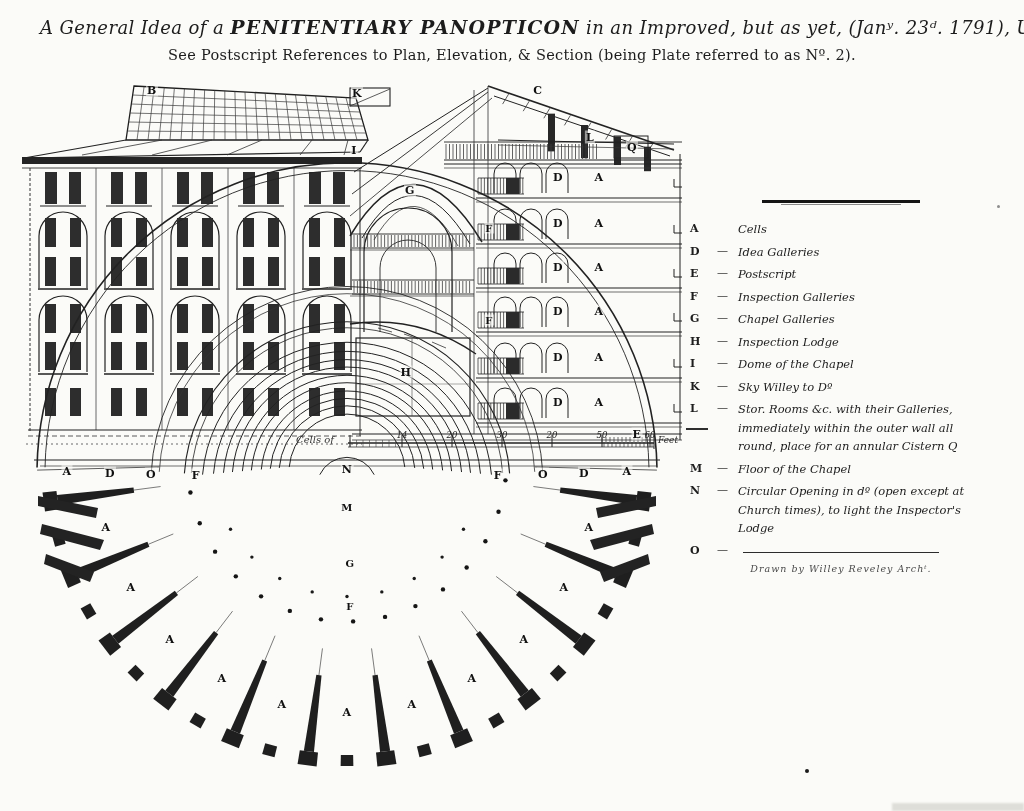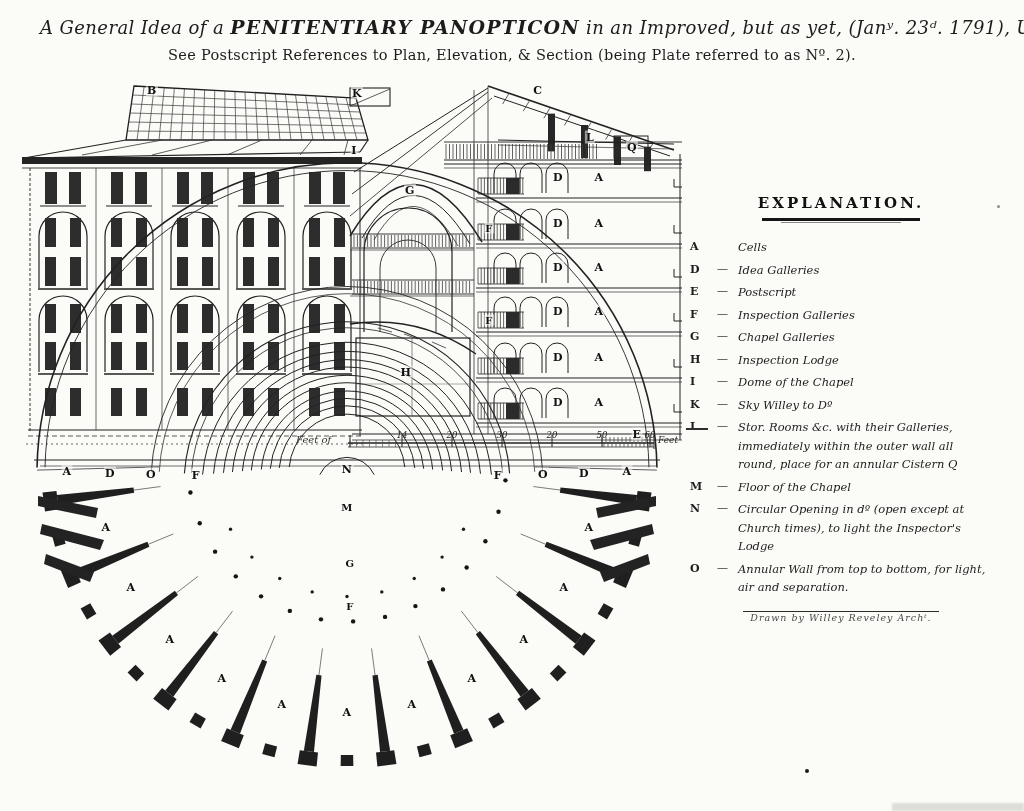--- a/index.html
+++ b/index.html
@@ -31,21 +31,21 @@
   .legend{position:absolute;left:688px;top:194px;width:306px;}
   .lg-head{text-align:center;font-weight:bold;font-size:15px;letter-spacing:3px;color:#111;}
   .lg-rule1{width:158px;height:3px;background:#151515;margin:6px auto 0;}
   .lg-rule2{width:120px;height:1px;background:#8a8a8a;margin:1px auto 0;}
   .lg-list{margin-top:15px;}
   .lg-row{position:relative;padding-left:50px;margin-bottom:4px;
           font:italic 11.5px "DejaVu Serif", serif;line-height:18.5px;color:#1d1d1d;}
   .lg-key{position:absolute;left:2px;top:0;font-style:normal;font-weight:bold;font-size:11px;letter-spacing:.3px;}
   .lg-sep{position:absolute;left:29px;top:-1px;font-style:normal;color:#333;font-size:11px;}
   .lg-rule3{width:196px;height:1.5px;background:#2c2c2c;margin:14px auto 0;}
-  .lg-credit{margin-top:0;text-align:center;font:italic 9.5px "DejaVu Serif", serif;
+  .lg-credit{margin-top:10px;text-align:center;font:italic 9.5px "DejaVu Serif", serif;
              letter-spacing:1px;color:#4a4a4a;}
   .margin-dash{position:absolute;left:686px;top:428px;width:22px;height:2px;background:#2e2e2e;}
   
   .ink-dot{position:absolute;width:4px;height:4px;border-radius:50%;background:#1b1b1b;}
   .speck{position:absolute;width:3px;height:3px;border-radius:50%;background:#8d8d8d;}
   .edge-artifact{position:absolute;left:892px;top:803px;width:132px;height:8px;
                  background:#cfcfc9;opacity:.65;filter:blur(1px);}
 </style>
 </head>
 <body>
@@ -590,21 +590,21 @@
       <circle cx="247.74999999999994" cy="120.48041680900697" r="1.7" fill="#1a1a1a"></circle>
       <circle cx="280.188838433711" cy="133.9170236358797" r="1.7" fill="#1a1a1a"></circle>
       <circle cx="315" cy="138.5" r="1.7" fill="#1a1a1a"></circle>
       <circle cx="349.811161566289" cy="133.9170236358797" r="1.7" fill="#1a1a1a"></circle>
       <circle cx="382.25" cy="120.480416809007" r="1.7" fill="#1a1a1a"></circle>
       <circle cx="410.1058620695906" cy="99.10586206959066" r="1.7" fill="#1a1a1a"></circle>
       <circle cx="431.48041680900695" cy="71.25000000000006" r="1.7" fill="#1a1a1a"></circle>
     </svg>
 
   <div class="scalebar">
-    <span class="cap">Feet of</span>
+    <span class="cap">Cells of</span>
     <svg id="sbar" width="396" height="26" viewBox="0 0 396 26" style="left:0;top:0">
         <line x1="52" y1="14" x2="358" y2="14" stroke="#222" stroke-width="1.4"></line>
         <line x1="52" y1="18" x2="358" y2="18" stroke="#333" stroke-width="0.8"></line>
         <line x1="54" y1="6" x2="54" y2="18" stroke="#222" stroke-width="1"></line>
         <line x1="106" y1="6" x2="106" y2="18" stroke="#222" stroke-width="1"></line>
         <line x1="156" y1="6" x2="156" y2="18" stroke="#222" stroke-width="1"></line>
         <line x1="206" y1="6" x2="206" y2="18" stroke="#222" stroke-width="1"></line>
         <line x1="256" y1="6" x2="256" y2="18" stroke="#222" stroke-width="1"></line>
         <line x1="306" y1="6" x2="306" y2="18" stroke="#222" stroke-width="1"></line>
         <line x1="354" y1="6" x2="354" y2="18" stroke="#222" stroke-width="1"></line>
@@ -696,36 +696,35 @@
   <span class="lbl" style="left:222px;top:678px">A</span>
   <span class="lbl" style="left:282px;top:704px">A</span>
   <span class="lbl" style="left:347px;top:712px">A</span>
   <span class="lbl" style="left:412px;top:704px">A</span>
   <span class="lbl" style="left:472px;top:678px">A</span>
   <span class="lbl" style="left:524px;top:639px">A</span>
   <span class="lbl" style="left:564px;top:587px">A</span>
   <span class="lbl" style="left:589px;top:527px">A</span>
 
   <div class="legend">
-    <div class="lg-head">EXPLANATION.</div>
     <div class="lg-rule1"></div>
     <div class="lg-rule2"></div>
     <div class="lg-list">
       <div class="lg-row"><span class="lg-key">A</span><span class="lg-sep"></span><span class="lg-txt">Cells</span></div>
       <div class="lg-row"><span class="lg-key">D</span><span class="lg-sep">—</span><span class="lg-txt">Idea Galleries</span></div>
       <div class="lg-row"><span class="lg-key">E</span><span class="lg-sep">—</span><span class="lg-txt">Postscript</span></div>
       <div class="lg-row"><span class="lg-key">F</span><span class="lg-sep">—</span><span class="lg-txt">Inspection Galleries</span></div>
       <div class="lg-row"><span class="lg-key">G</span><span class="lg-sep">—</span><span class="lg-txt">Chapel Galleries</span></div>
       <div class="lg-row"><span class="lg-key">H</span><span class="lg-sep">—</span><span class="lg-txt">Inspection Lodge</span></div>
       <div class="lg-row"><span class="lg-key">I</span><span class="lg-sep">—</span><span class="lg-txt">Dome of the Chapel</span></div>
       <div class="lg-row"><span class="lg-key">K</span><span class="lg-sep">—</span><span class="lg-txt">Sky Willey to Dº</span></div>
       <div class="lg-row"><span class="lg-key">L</span><span class="lg-sep">—</span><span class="lg-txt">Stor. Rooms &amp;c. with their Galleries, immediately within the outer wall all round, place for an annular Cistern Q</span></div>
       <div class="lg-row"><span class="lg-key">M</span><span class="lg-sep">—</span><span class="lg-txt">Floor of the Chapel</span></div>
       <div class="lg-row"><span class="lg-key">N</span><span class="lg-sep">—</span><span class="lg-txt">Circular Opening in dº (open except at Church times), to light the Inspector's Lodge</span></div>
-      <div class="lg-row"><span class="lg-key">O</span><span class="lg-sep">—</span><span class="lg-txt">Annular Wall from top to bottom, for light, air and separation.</span></div>
+      <div class="lg-row"><span class="lg-key">O</span><span class="lg-sep">—</span></div>
     </div>
     <div class="lg-rule3"></div>
     <div class="lg-credit">Drawn by Willey Reveley Archᵗ.</div>
   </div>
 
   <div class="margin-dash"></div>
   <div class="ink-dot" style="left:805px;top:769px"></div>
   <div class="speck" style="left:997px;top:205px"></div>
   <div class="edge-artifact"></div>
 </div>

